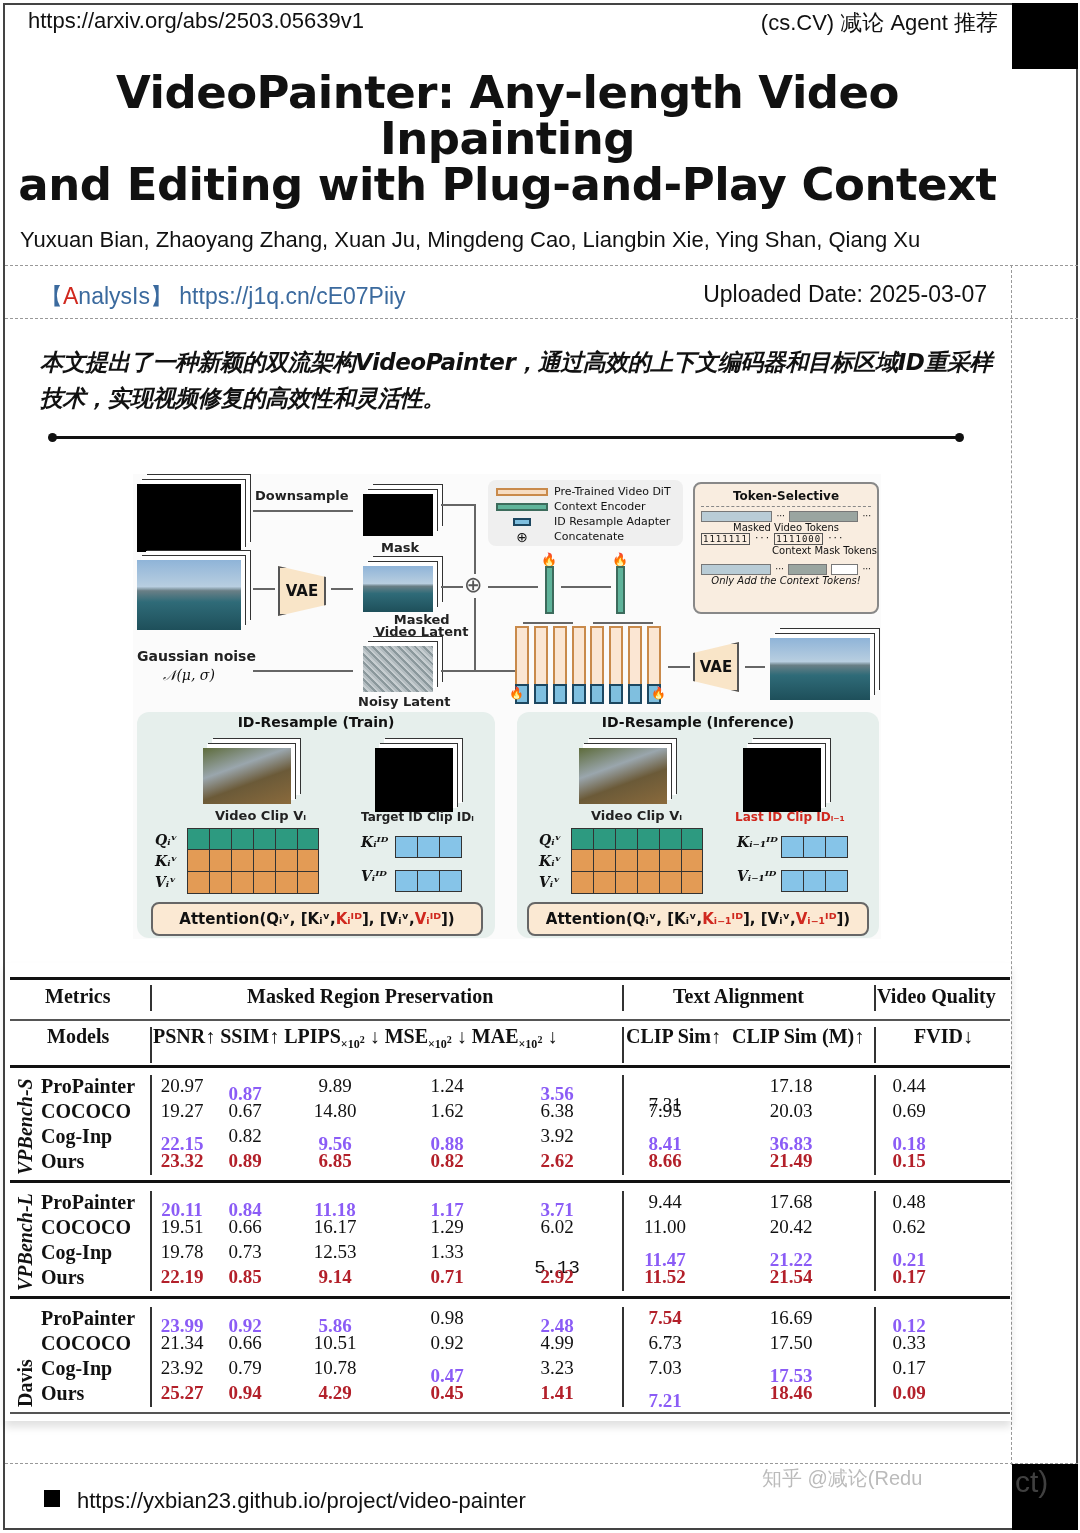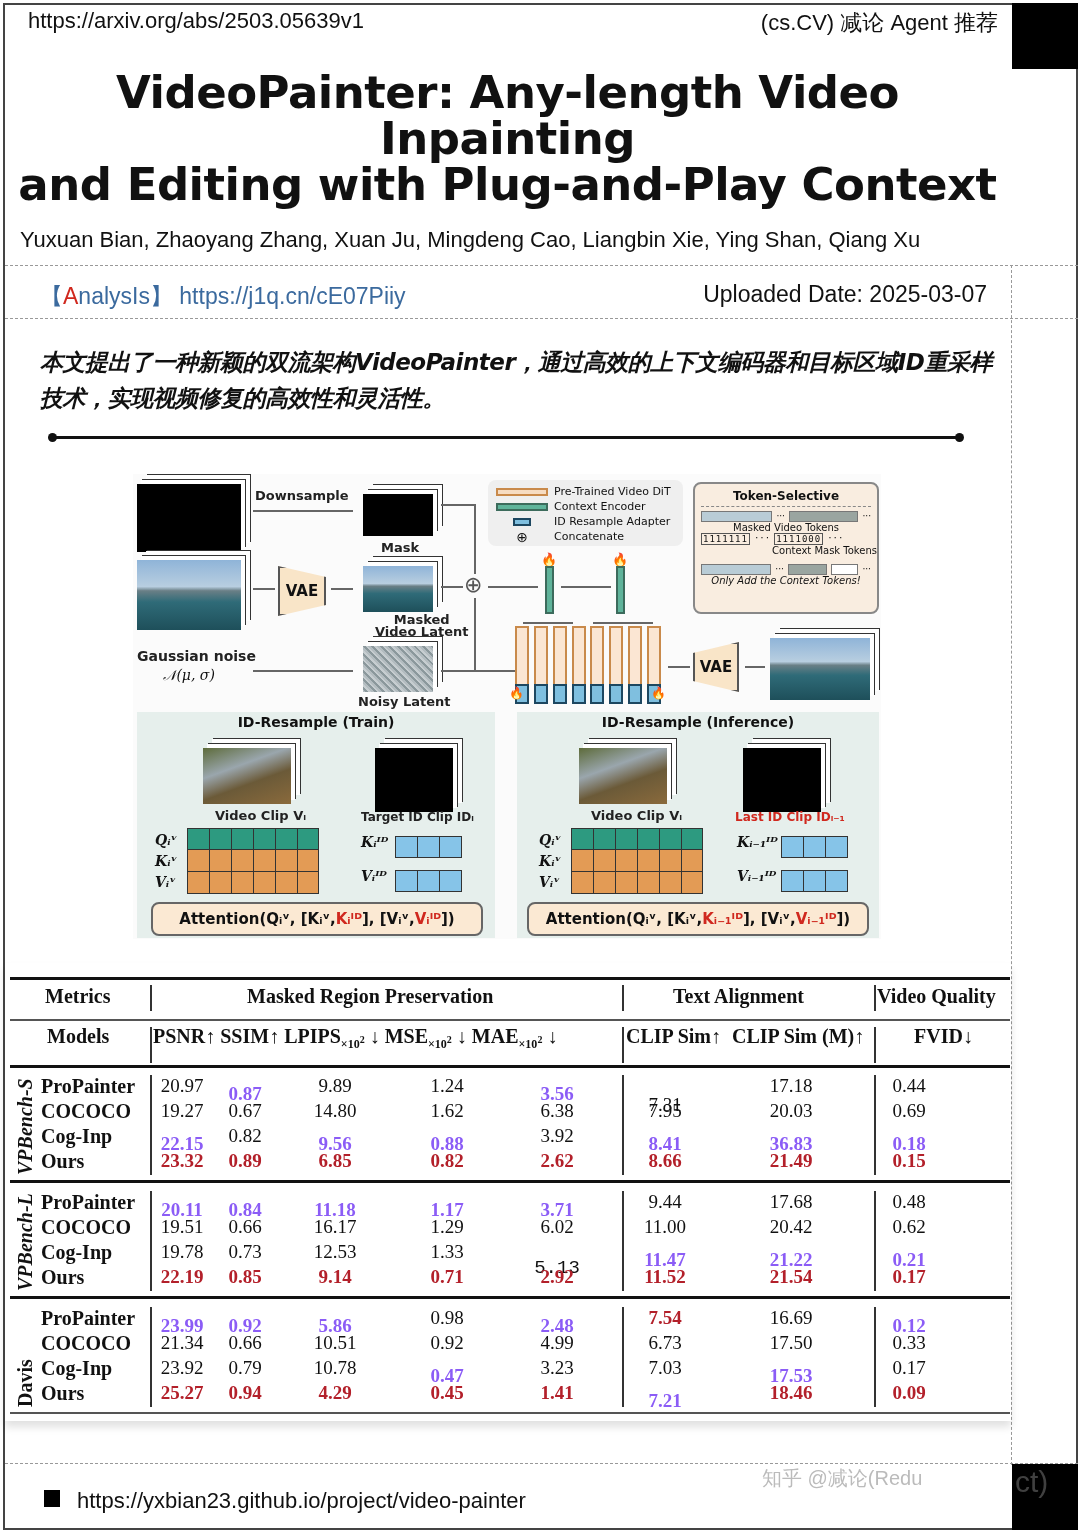--- a/index.html
+++ b/index.html
@@ -45,21 +45,21 @@
   .vae { background: #f9e5c8; border: 2px solid #555; display:flex; align-items:center; justify-content:center; font-weight:bold; font-size:15px;
          clip-path: polygon(0 0, 100% 22%, 100% 78%, 0 100%); }
   .vae2 { clip-path: polygon(0 22%, 100% 0, 100% 100%, 0 78%); }
   .legend-box { background: #efefef; border-radius: 8px; padding: 4px 8px; }
   .leg-row { display: flex; align-items: center; gap: 6px; font-size: 11px; height: 15px; }
   .sw { width: 52px; height: 8px; }
   .token-box { background: #f9ede0; border: 2px solid #888; border-radius: 8px; }
   .dit { border: 2px solid #c98a4b; background: #fbe6d3; }
   .dit-bot { background: #7fbfdf; border: 2px solid #1d4760; }
   .enc { background: #5fb39a; border: 2px solid #3c6b5c; }
-  .panel { background: #e6efec; border-radius: 0; }
+  .panel { background: #e6efec; border-radius: 12px; }
   .att { background: #fbe9d3; border: 2px solid #666; border-radius: 8px; display:flex; align-items:center; justify-content:center;
          font-weight: bold; font-size: 15px; }
   .red { color: #d0281e; }
   .math { font-family: "DejaVu Serif", serif; font-style: italic; font-weight: bold; }
 
   
   .tbl-wrap { position: absolute; left: 5px; top: 963px; width: 1006px; height: 458px; background: #fff; box-shadow: 0 6px 8px rgba(0,0,0,0.12); }
   .tbl { position: absolute; left: 5px; top: 14px; width: 1000px; font-family: "Liberation Serif", serif; font-size: 19px; }
   .rule-thick { position: absolute; left: 0; width: 1000px; height: 3px; background: #111; }
   .rule-thin { position: absolute; left: 0; width: 1000px; height: 2px; background: #555; }

